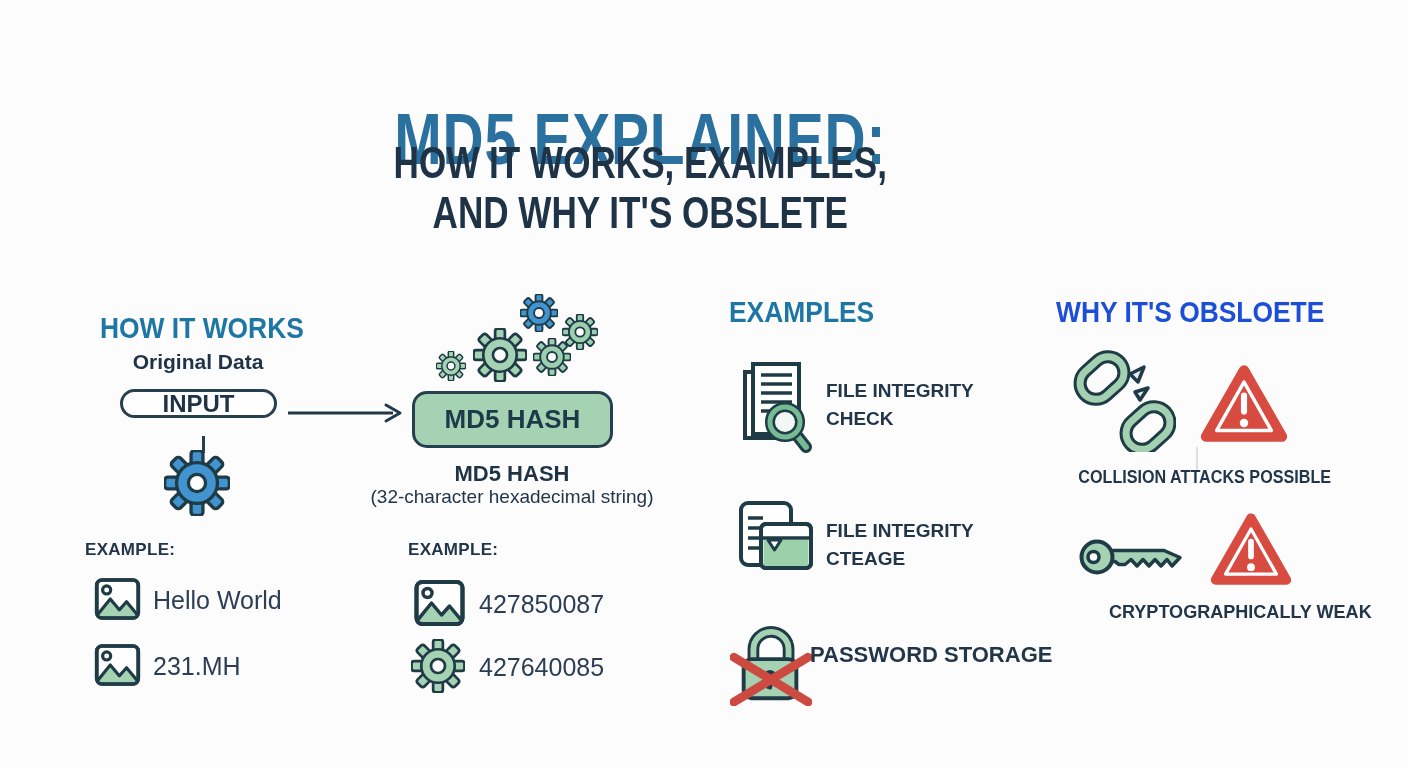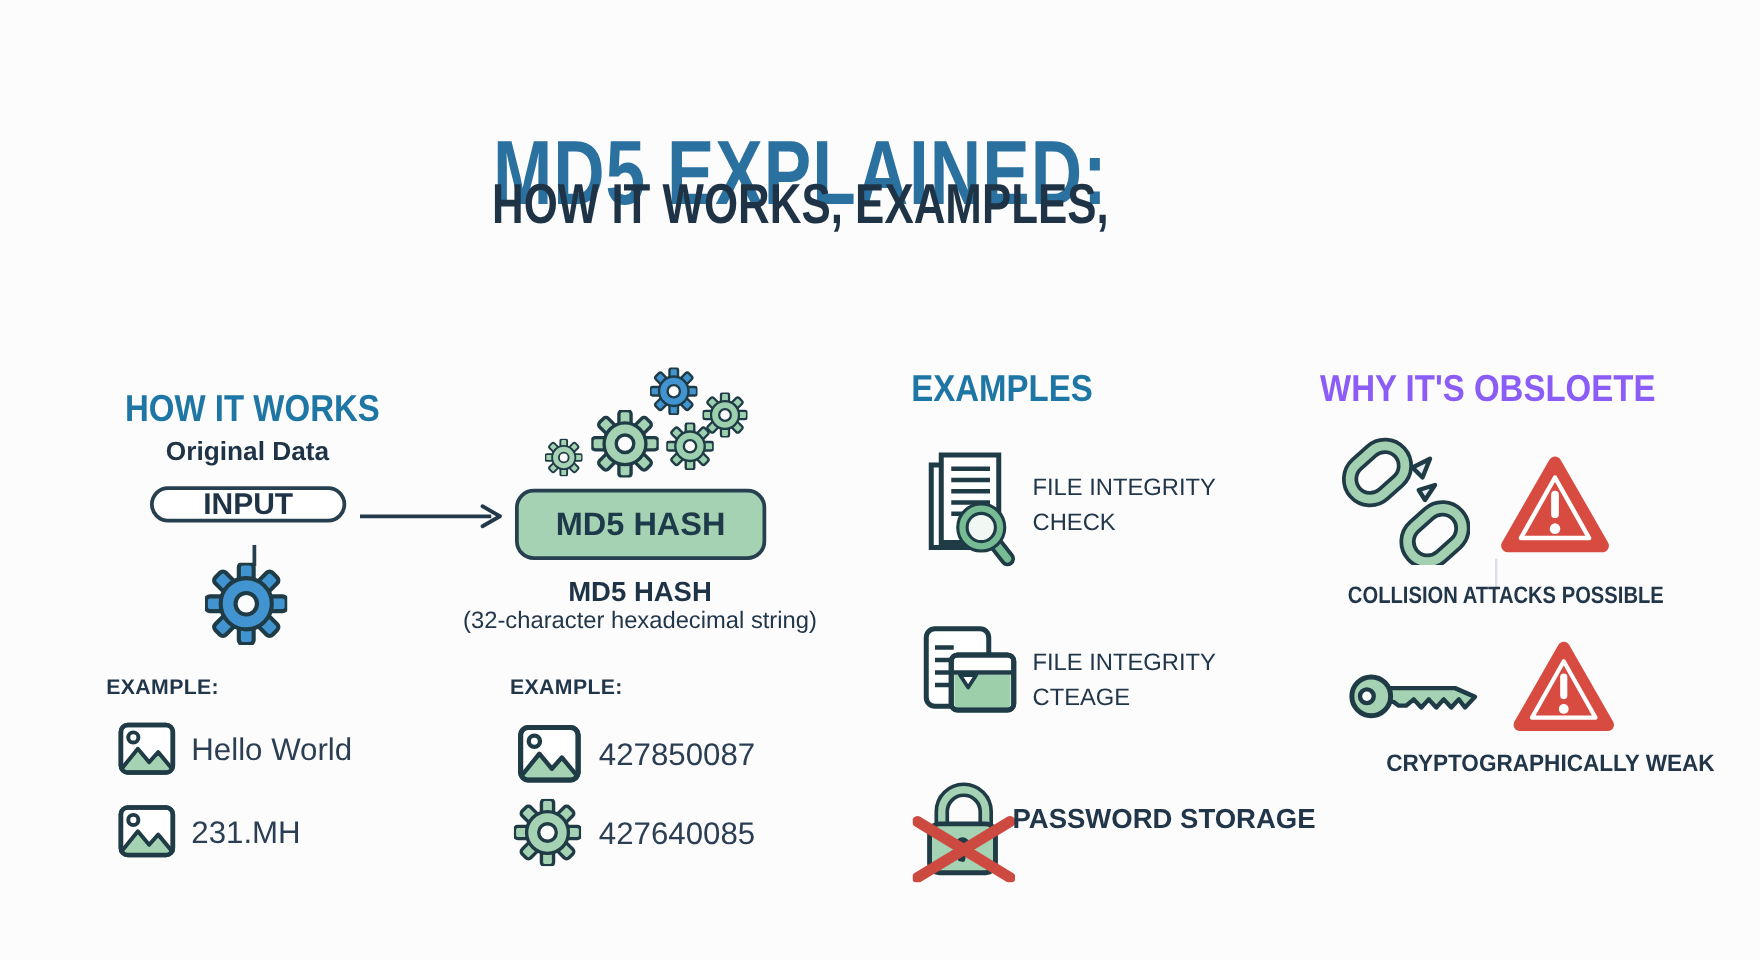--- a/index.html
+++ b/index.html
@@ -25,36 +25,36 @@
   .title-sub{
     left:0;top:138px;width:1280px;
     text-align:center;
     font-size:45px;font-weight:700;line-height:50px;
     color:#1f3347;white-space:nowrap;
   }
   .col-heading{
     font-size:30px;font-weight:700;line-height:32px;white-space:nowrap;
   }
   .blue{color:#1e76a5;}
-  .red{color:#8b5cf6;}
+  .red{color:#1d4ed8;}
   .label-bold{font-size:21px;font-weight:700;color:#1f3347;text-align:center;}
   .flow-box{
     box-sizing:border-box;
     border:3px solid #27404f;border-radius:15px;
     display:flex;align-items:center;justify-content:center;
     font-weight:700;color:#1f3347;
   }
   .input-box{left:120px;top:389px;width:157px;height:29px;background:#ffffff;font-size:24px;}
   .hash-box{left:412px;top:391px;width:201px;height:57px;background:#a5d2b2;font-size:26px;color:#1d3a4a;}
   .connector{left:202px;top:436px;width:3px;height:17px;background:#27404f;}
   .caption-title{left:392px;top:461px;width:240px;text-align:center;font-size:22px;font-weight:700;color:#1f3347;}
   .caption-sub{left:342px;top:486px;width:340px;text-align:center;font-size:19px;color:#22364a;white-space:nowrap;}
   .example-label{font-size:17px;font-weight:700;color:#22364a;letter-spacing:0.3px;}
   .example-text{font-size:25px;color:#2b3e53;white-space:nowrap;}
-  .use-item{font-size:19px;font-weight:400;color:#22364a;line-height:28px;white-space:nowrap;}
+  .use-item{font-size:19px;font-weight:700;color:#22364a;line-height:28px;white-space:nowrap;}
   .use-item-lg{font-size:22px;font-weight:700;color:#22364a;line-height:30px;white-space:nowrap;}
   .why-caption{font-weight:700;color:#22364a;text-align:center;white-space:nowrap;font-size:19px;}
   .artifact-line{left:1196px;top:447px;width:2px;height:25px;background:#dbe0e5;}
 </style>
 </head>
 <body>
 
 <svg width="0" height="0" style="position:absolute" aria-hidden="true">
   <defs>
     <symbol id="gear" viewBox="0 0 100 100">
@@ -145,20 +145,21 @@
       <circle cx="50" cy="67.5" r="4.8" fill="#ffffff"></circle>
     </symbol>
   </defs>
 </svg>
 
 <div class="canvas">
 
   <h1 class="abs title-main"><span class="condense">MD5 EXPLAINED:</span></h1>
   <div class="abs title-sub">
     <div><span class="condense">HOW IT WORKS, EXAMPLES,</span></div>
+    <div><span class="condense">AND WHY IT'S OBSLETE</span></div>
   </div>
 
   <h2 class="abs col-heading blue" style="left:84px;top:296px;margin:16px;"><span class="condense-l">HOW IT WORKS</span></h2>
 
   <div class="abs label-bold" style="left:98px;top:350px;width:200px;">Original Data</div>
 
   <div class="abs flow-box input-box">
       <span>INPUT</span>
     </div>
 

